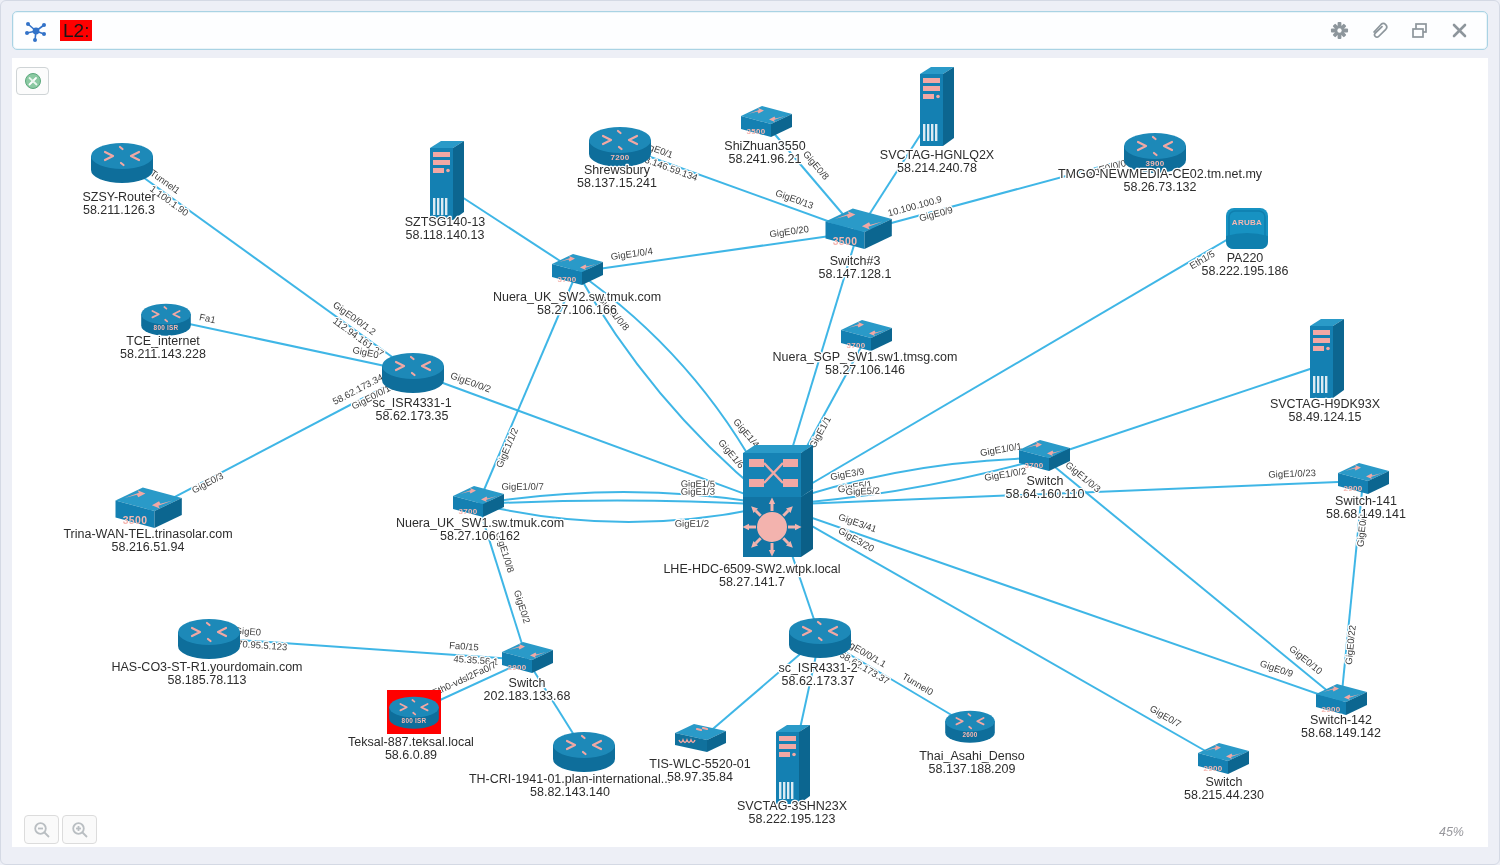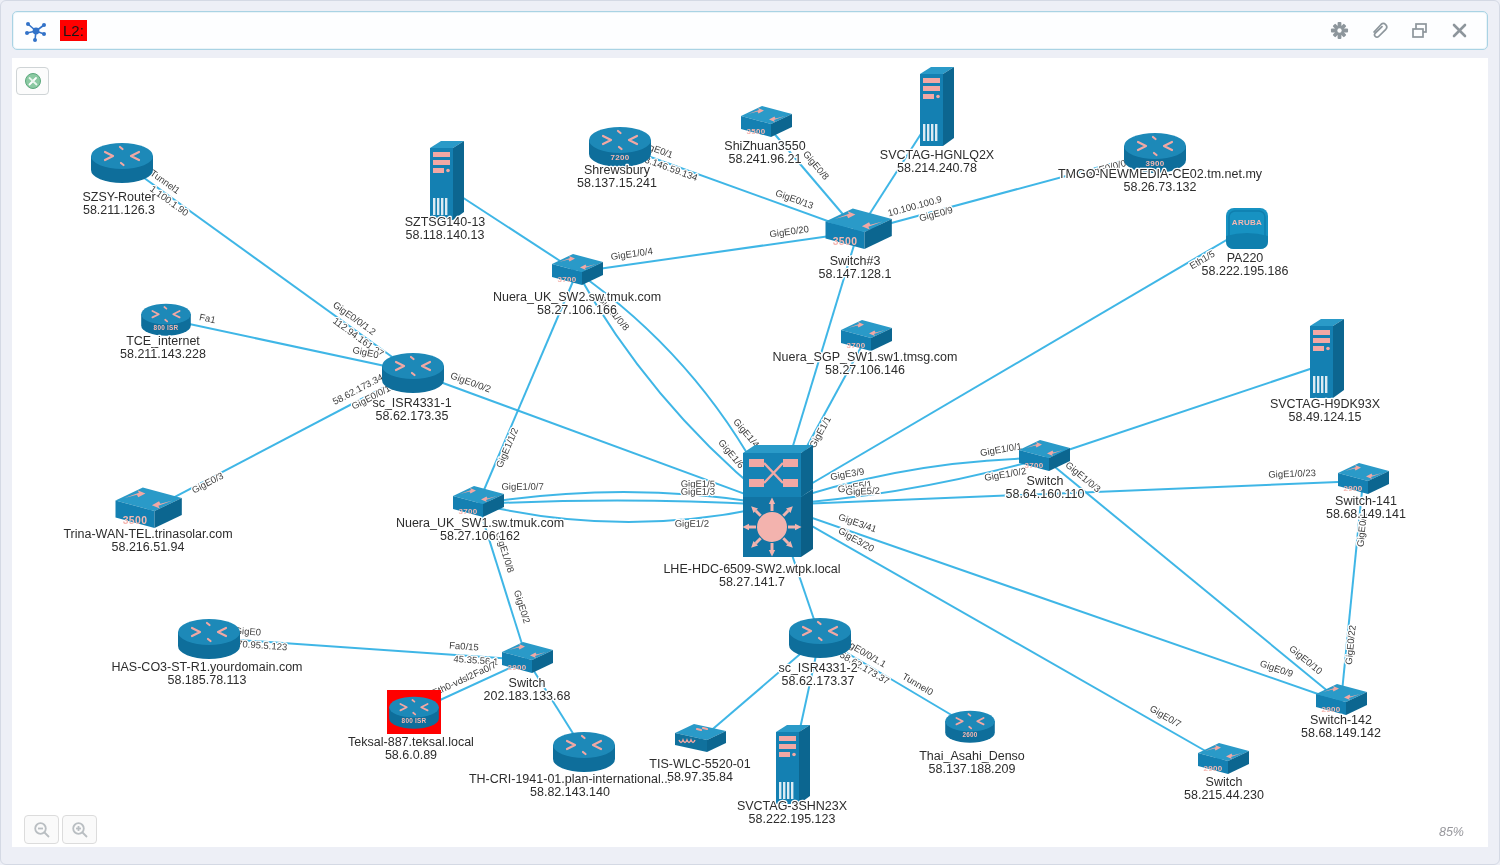--- a/index.html
+++ b/index.html
@@ -1,21 +1,21 @@
 <!DOCTYPE html>
 <html><head>
 <meta charset="utf-8">
 <style>
   html,body{margin:0;padding:0;}
   body{width:1500px;height:865px;background:#edeff6;font-family:"Liberation Sans",sans-serif;position:relative;overflow:hidden;}
   .page-frame{position:absolute;inset:0;border:1px solid #d4d9e4;border-radius:6px;pointer-events:none;}
   
   .toolbar{position:absolute;left:12px;top:11px;width:1474px;height:37px;background:#fdfeff;border:1px solid #a9d3e4;border-radius:5px;display:flex;align-items:center;box-shadow:inset 0 0 0 1px #eaf4f8;}
   .net-logo{margin-left:10px;width:26px;height:26px;}
-  .map-title{margin-left:11px;background:#ff0000;color:#181818;font-size:15px;line-height:19px;padding:1px 3px;}
+  .map-title{margin-left:11px;background:#ff0000;color:#181818;font-size:19px;line-height:19px;padding:1px 3px;}
   .tb-right{margin-left:auto;display:flex;align-items:center;gap:21px;margin-right:18px;color:#8d969c;}
   .tb-icon{width:19px;height:19px;display:flex;align-items:center;justify-content:center;cursor:pointer;}
   
   .map{position:absolute;left:12px;top:58px;width:1476px;height:789px;background:#ffffff;}
   .map svg.canvas{position:absolute;left:0;top:0;width:100%;height:100%;}
   .tools-btn{position:absolute;left:4px;top:9px;width:31px;height:26px;background:#fcfcfc;border:1px solid #cfd4d6;border-radius:4px;display:flex;align-items:center;justify-content:center;cursor:pointer;}
   .zoom-ctrls{position:absolute;left:12px;top:757px;display:flex;gap:3px;}
   .zbtn{width:33px;height:27px;background:#fafafa;border:1px solid #dcdcdc;border-radius:4px;display:flex;align-items:center;justify-content:center;cursor:pointer;}
   .zoom-pct{position:absolute;right:24px;top:767px;font-size:12.5px;font-style:italic;color:#97979c;}
   
@@ -578,14 +578,14 @@
     <div class="zbtn">
       <svg width="18" height="18" viewBox="0 0 18 18" fill="none" stroke="#b9bec2" stroke-width="1.8">
         <circle cx="7.5" cy="7.5" r="5.3"></circle>
           <line x1="11.5" y1="11.5" x2="16" y2="16"></line>
           <line x1="5" y1="7.5" x2="10" y2="7.5"></line>
           <line x1="7.5" y1="5" x2="7.5" y2="10"></line>
       </svg>
     </div>
   </div>
 
-  <div class="zoom-pct">85%</div>
+  <div class="zoom-pct">45%</div>
 </div>
 
 </body></html>

